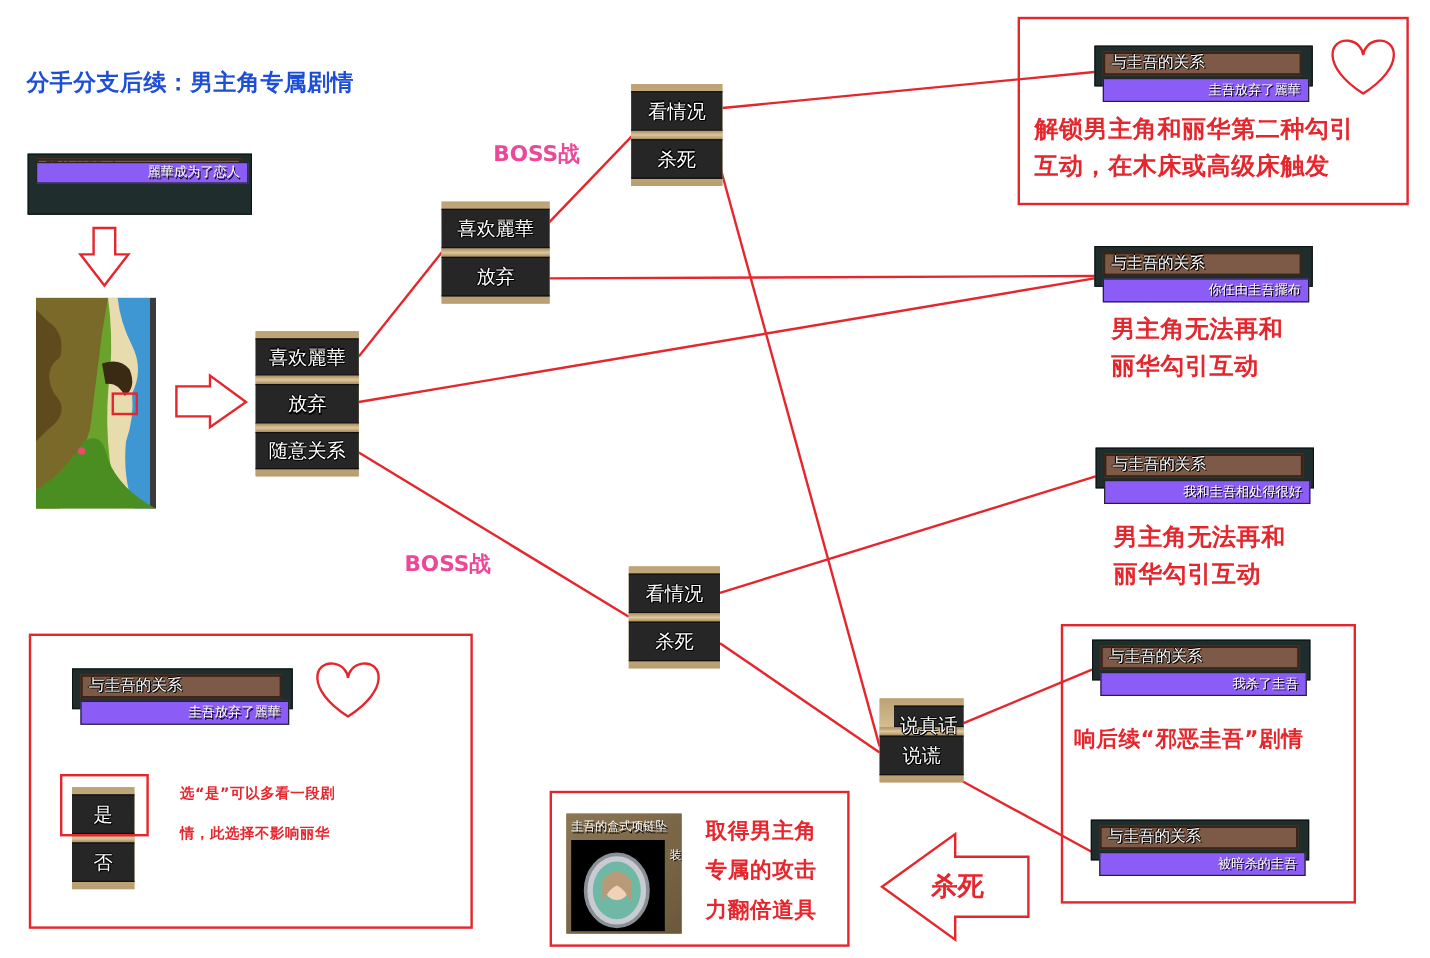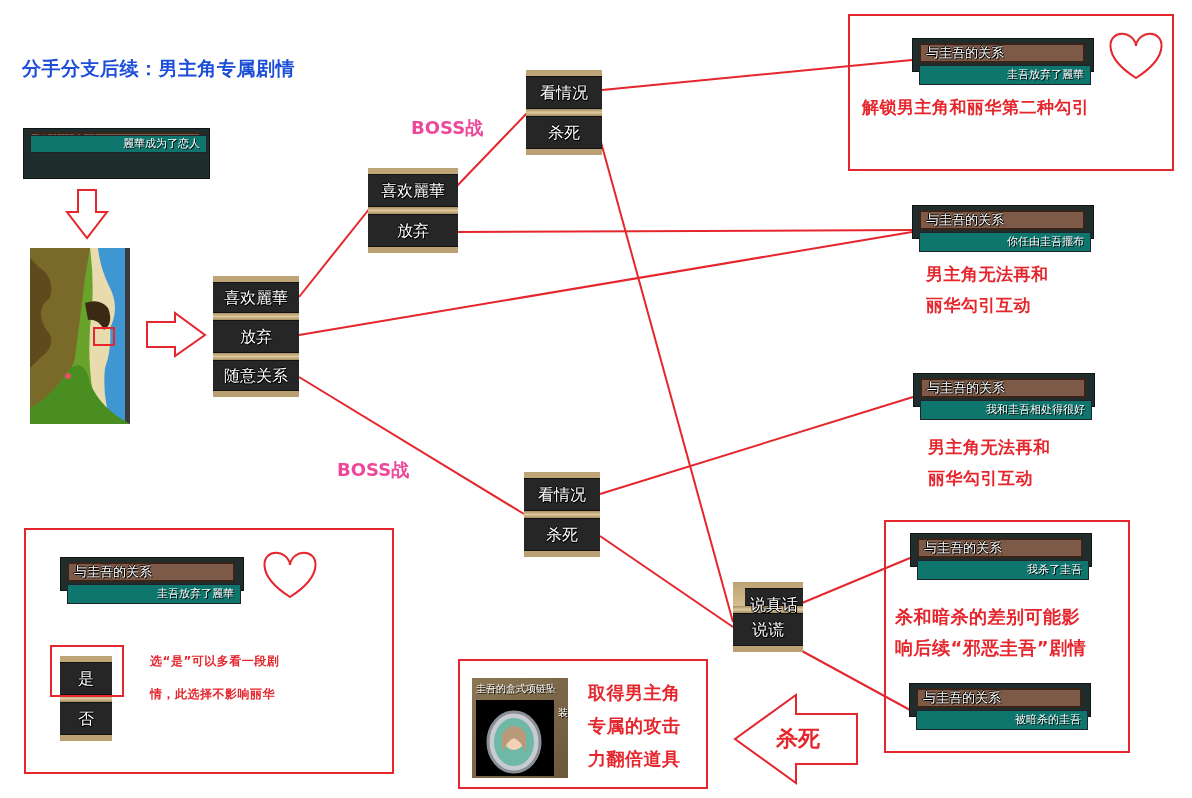--- a/index.html
+++ b/index.html
@@ -9,34 +9,34 @@
   #page-title { left:22px; top:56px; font-size:19px; font-weight:bold; color:#1d4ed8; letter-spacing:0.5px; }
 
   
   .rel { position:absolute; width:182px; height:34px; background:#1f2e2c;
          border:1px solid #0e1514; box-sizing:border-box; }
   .rel .head { position:absolute; left:6px; top:4px; right:8px; height:20px;
                background:#7d5a47; border:2px solid #3a2418; box-sizing:border-box;
                color:#fff; font-size:13px; line-height:16px; padding-left:5px;
                text-shadow:1px 1px 0 #000, -1px 0 0 #000, 0 -1px 0 #000; }
   .rel .body { position:absolute; left:6px; top:26px; right:2px; height:20px;
-               background:#0f766e; border:1px solid #23232e; box-sizing:border-box;
+               background:#8b5cf6; border:1px solid #23232e; box-sizing:border-box;
                color:#fff; font-size:11px; line-height:18px; text-align:right; padding-right:6px;
                text-shadow:1px 1px 0 #000; }
 
   
   .menu { position:absolute; background:#c9ae7d;
           background-image:linear-gradient(180deg,#bca274 0%,#d9c295 40%,#b89e70 100%);
           padding:6px 0; box-sizing:border-box; }
   .menu .opt { background:#262626; color:#fff; text-align:center; font-size:16px;
                text-shadow:1px 1px 0 #000, -1px 0 0 #000, 0 -1px 0 #000, 0 1px 0 #000;
                border-top:1px solid #111; border-bottom:1px solid #111; box-sizing:border-box; }
   .menu .gap { height:7px; background:linear-gradient(180deg,#a88e62,#dcc79b,#a88e62); }
 
-  .red-note { position:absolute; color:#e5262d; font-weight:bold; font-size:17px; line-height:31px; letter-spacing:0.5px; }
+  .red-note { position:absolute; color:#e5262d; font-weight:bold; font-size:20px; line-height:31px; letter-spacing:0.5px; }
   .boss { position:absolute; color:#ec4899; font-weight:bold; font-size:18px; }
   .redbox { position:absolute; border:2px solid #e5262d; box-sizing:border-box; }
 
   svg.lines { position:absolute; left:0; top:0; pointer-events:none; }
 
   .map { position:absolute; left:30px; top:248px; width:100px; height:176px; overflow:hidden; }
   .item-card { position:absolute; left:472px; top:678px; width:96px; height:100px;
                background:#7a6647; background-image:linear-gradient(135deg,#8c7754,#6b583c);
                overflow:hidden; }
   .item-card .title { position:absolute; left:4px; top:4px; font-size:10px; color:#fff; white-space:nowrap; text-shadow:1px 1px 0 #000; }
@@ -128,20 +128,21 @@
 <div class="boss" style="left:411px;top:116px;">BOSS战</div>
 <div class="boss" style="left:337px;top:458px;">BOSS战</div>
 
 <div class="redbox" style="left:848px;top:14px;width:326px;height:157px;"></div>
 <div class="rel" style="left:912px;top:38px;">
   <div class="head">与圭吾的关系</div>
   <div class="body">圭吾放弃了麗華</div>
 </div>
 <div class="red-note" style="left:862px;top:92px;">
   <div>解锁男主角和丽华第二种勾引</div>
+  <div>互动，在木床或高级床触发</div>
 </div>
 
 <div class="rel" style="left:912px;top:205px;">
   <div class="head">与圭吾的关系</div>
   <div class="body">你任由圭吾擺布</div>
 </div>
 <div class="red-note" style="left:926px;top:259px;">
   <div>男主角无法再和</div>
   <div>丽华勾引互动</div>
 </div>
@@ -154,21 +155,20 @@
   <div>男主角无法再和</div>
   <div>丽华勾引互动</div>
 </div>
 
 <div class="redbox" style="left:884px;top:520px;width:246px;height:233px;"></div>
 <div class="rel" style="left:910px;top:533px;">
   <div class="head">与圭吾的关系</div>
   <div class="body">我杀了圭吾</div>
 </div>
 <div class="red-note" style="left:895px;top:601px;font-size:18px;">
-  <div>杀和暗杀的差别可能影</div>
   <div>响后续“邪恶圭吾”剧情</div>
 </div>
 <div class="rel" style="left:909px;top:683px;">
   <div class="head">与圭吾的关系</div>
   <div class="body">被暗杀的圭吾</div>
 </div>
 
 <div class="redbox" style="left:24px;top:528px;width:370px;height:246px;"></div>
 <div class="rel" style="left:60px;top:557px;width:184px;">
   <div class="head">与圭吾的关系</div>

